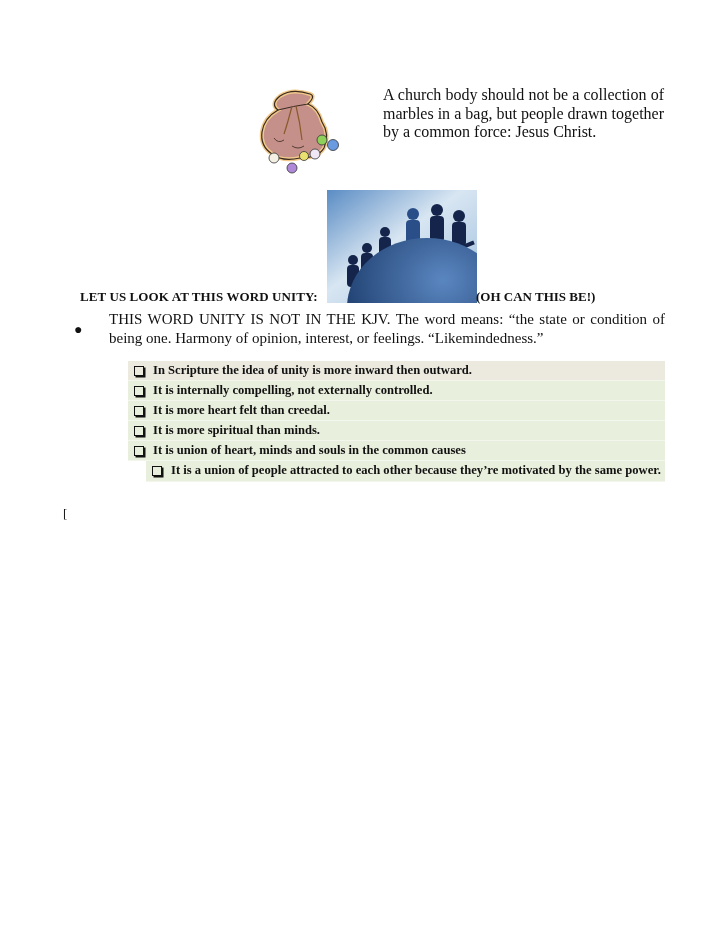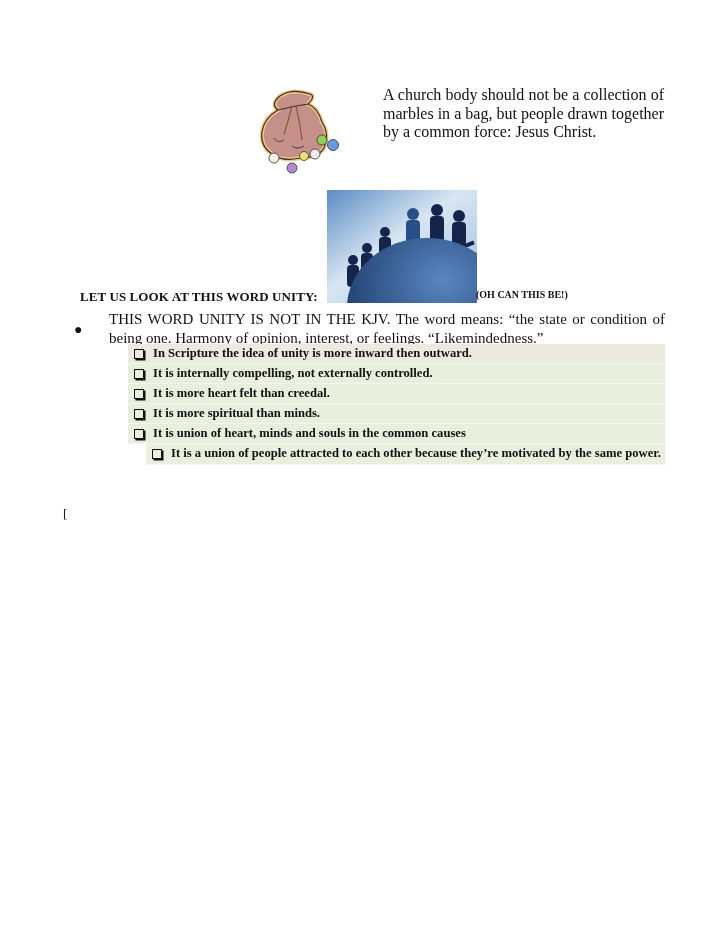--- a/index.html
+++ b/index.html
@@ -3,24 +3,24 @@
 <meta charset="utf-8">
 <style>
   html, body { margin:0; padding:0; background:#ffffff; }
   body { width:728px; height:942px; position:relative; overflow:hidden;
          font-family:"Liberation Serif", serif; color:#111; }
   .abs { position:absolute; }
   .intro { left:383px; top:86px; width:281px; font-size:16px; line-height:18.5px; text-align:justify; }
   .bag { left:252px; top:82px; width:96px; height:96px; }
   .photo { left:327px; top:190px; width:150px; height:113px; overflow:hidden; }
   .heading { left:80px; top:289px; font-size:13px; font-weight:bold; letter-spacing:0.1px; }
-  .heading2 { left:476px; top:289px; font-size:10px; font-weight:bold; }
+  .heading2 { left:476px; top:289px; font-size:13px; font-weight:bold; }
   .bullet { left:74px; top:322px; font-size:14px; }
   .para { left:109px; top:310px; width:556px; font-size:15px; line-height:19px; text-align:justify; }
-  .box { left:128px; top:344px; width:537px; }
+  .box { left:128px; top:361px; width:537px; }
   .row { position:relative; font-size:12.6px; line-height:19px; padding-left:25px; padding-right:2px; text-align:justify; border-bottom:1px solid #f3f6ec; }
   .row.first { background:#ece9df; font-weight:bold; }
   .row.green { background:#e8efdc;font-weight:bold; }
   .chk { position:absolute; left:6px; top:5px; width:8px; height:8px; border:1px solid #111; box-shadow:1.5px 1.5px 0 #111; background:transparent; }
   .bracket { left:63px; top:506px; font-size:13px; }
 </style>
 </head>
 <body>
 
 <div class="abs bag">

